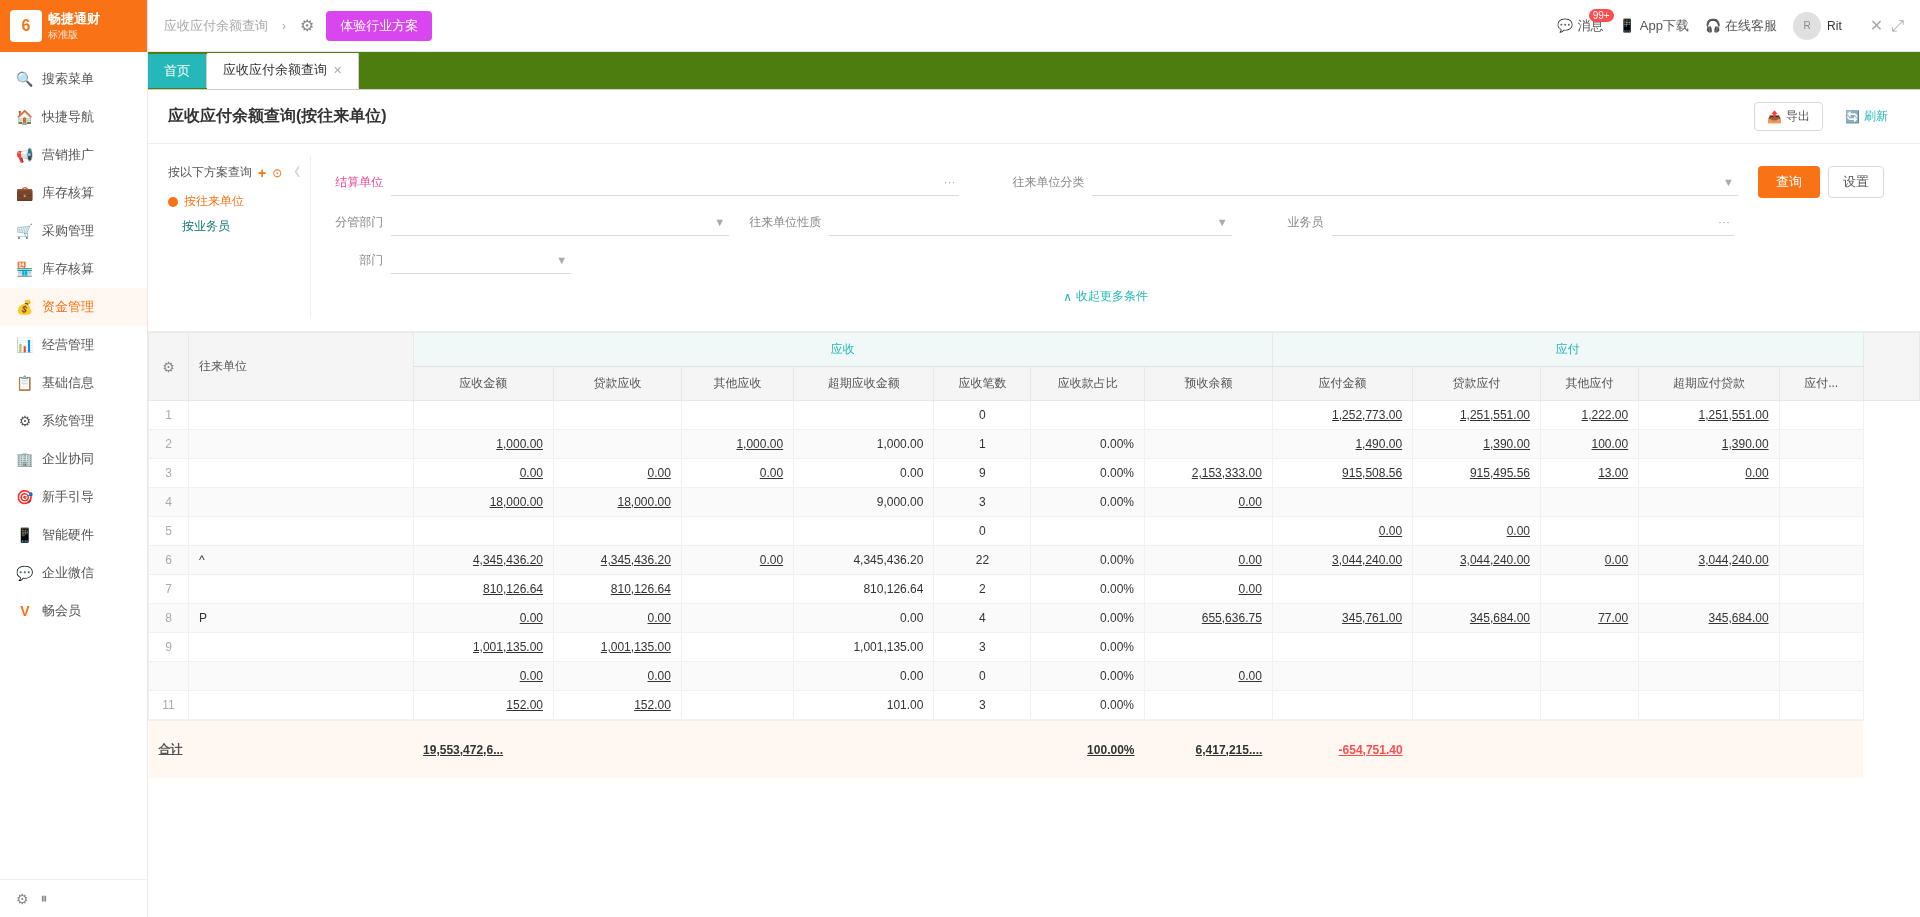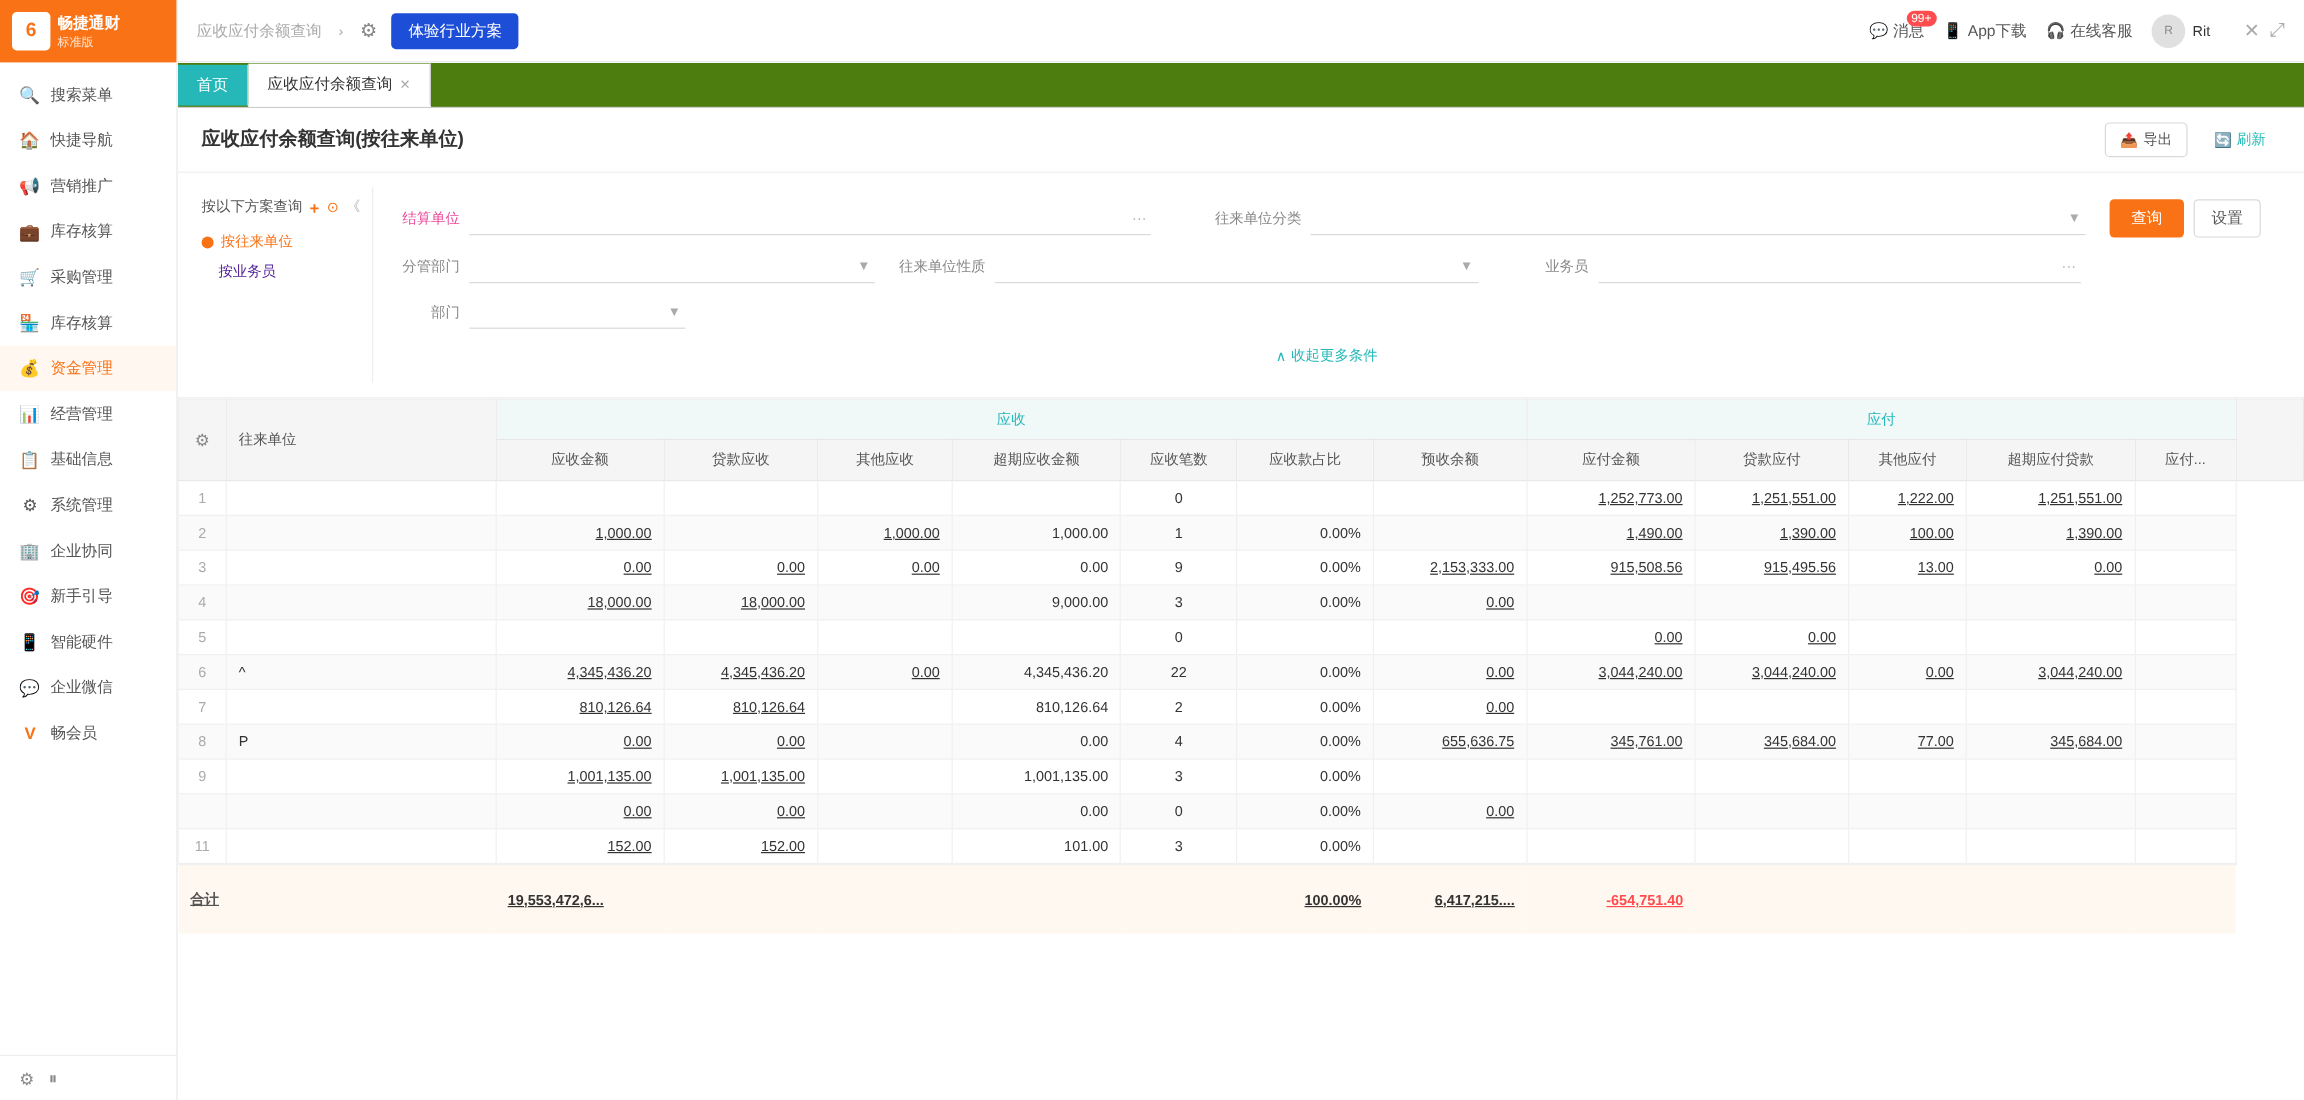--- a/index.html
+++ b/index.html
@@ -39,21 +39,21 @@
 
     
     .header {
       position: fixed; top: 0; left: 148px; right: 0; height: 52px;
       background: #fff; border-bottom: 1px solid #e8e8e8;
       display: flex; align-items: center; padding: 0 16px; gap: 12px; z-index: 100;
     }
     .header-breadcrumb { color: #aaa; font-size: 13px; display: flex; align-items: center; gap: 4px; }
     .header-actions { display: flex; align-items: center; gap: 4px; }
     .header-cta {
-      background: #1d4ed8; color: #fff; border: none; border-radius: 4px;
+      background: #d946ef; color: #fff; border: none; border-radius: 4px;
       padding: 6px 14px; font-size: 13px; cursor: pointer; font-family: Liberation Mono, monospace;
     }
     .header-right { margin-left: auto; display: flex; align-items: center; gap: 16px; }
     .header-right .msg { position: relative; cursor: pointer; color: #555; font-size: 13px; display: flex; align-items: center; gap: 4px; }
     .badge {
       position: absolute; top: -8px; right: -10px;
       background: #ff4d4f; color: #fff; border-radius: 10px;
       font-size: 10px; padding: 1px 4px; min-width: 16px; text-align: center;
     }
     .header-right .link { color: #555; font-size: 13px; cursor: pointer; display: flex; align-items: center; gap: 4px; }
@@ -306,21 +306,21 @@
         <div style="display:flex; align-items:center; gap:6px; padding: 0 10px 8px 0; color:#555; font-size:12px;">
           <span>按以下方案查询</span>
           <span style="color:#f97316; cursor:pointer; font-size:14px; font-weight:bold;">+</span>
           <span style="color:#f97316; cursor:pointer;">⊙</span>
           <span style="color:#aaa; cursor:pointer;">《</span>
         </div>
         <div class="scheme-option active" style="display:flex; align-items:center; gap:6px; padding: 4px 10px 4px 0; color:#f97316;">
           <span style="width:10px;height:10px;border-radius:50%;background:#f97316;display:inline-block;"></span>
           <span>按往来单位</span>
         </div>
-        <div class="scheme-option" style="display:flex; align-items:center; gap:6px; padding: 4px 10px 4px 14px; color:#4c1d95;">
+        <div class="scheme-option" style="display:flex; align-items:center; gap:6px; padding: 4px 10px 4px 14px; color:#0f766e;">
           <span>按业务员</span>
         </div>
       </div>
 
       <div class="filter-right">
 
         <div style="display:flex; gap:20px; margin-bottom:10px; align-items:center;">
           <div style="display:flex; align-items:center; gap:8px; flex:1;">
             <span style="color:#ec4899; font-size:12px; min-width:56px; text-align:right;">结算单位</span>
             <div style="flex:1; display:flex; align-items:center; border-bottom:1px solid #d9d9d9; min-height:28px; padding:0 4px; cursor:pointer;">

